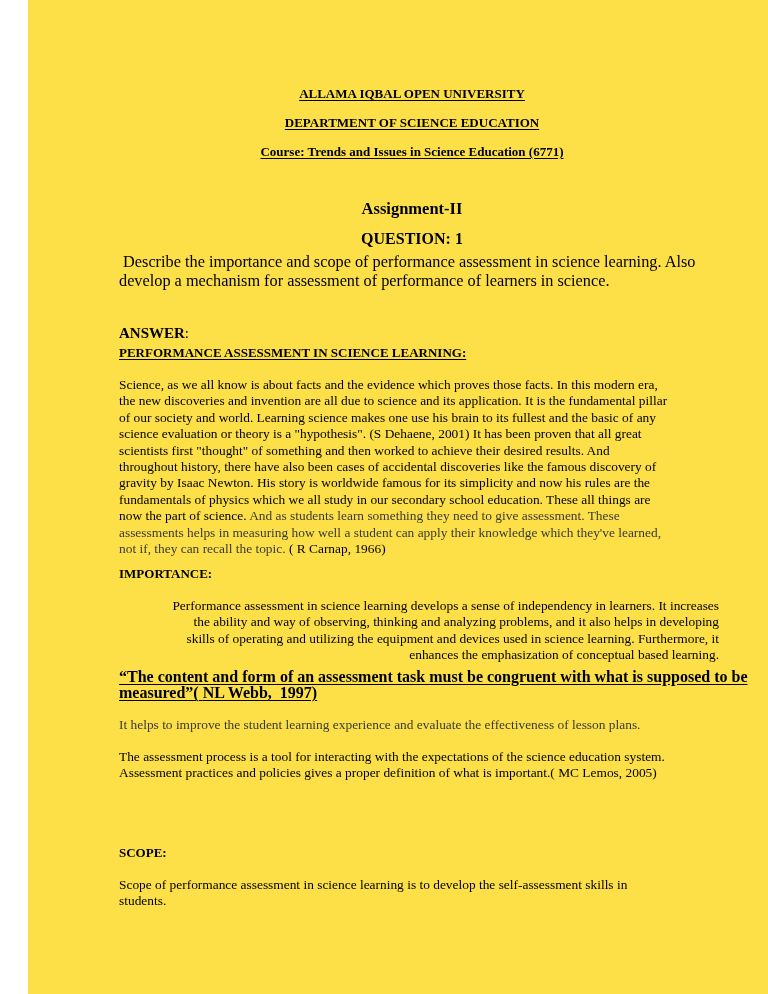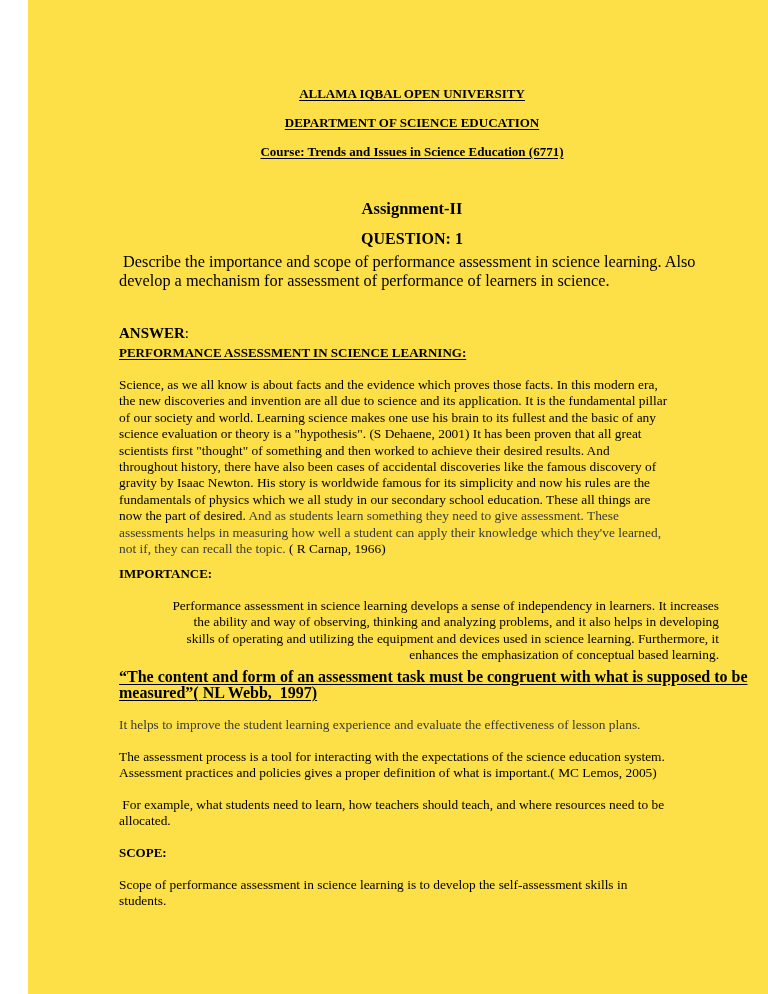--- a/index.html
+++ b/index.html
@@ -111,21 +111,21 @@
 
   <div class="abs body-text" style="top:377px;">
     <span class="line">Science, as we all know is about facts and the evidence which proves those facts. In this modern era,</span>
     <span class="line">the new discoveries and invention are all due to science and its application. It is the fundamental pillar</span>
     <span class="line">of our society and world. Learning science makes one use his brain to its fullest and the basic of any</span>
     <span class="line">science evaluation or theory is a "hypothesis". (S Dehaene, 2001) It has been proven that all great</span>
     <span class="line">scientists first "thought" of something and then worked to achieve their desired results. And</span>
     <span class="line">throughout history, there have also been cases of accidental discoveries like the famous discovery of</span>
     <span class="line">gravity by Isaac Newton. His story is worldwide famous for its simplicity and now his rules are the</span>
     <span class="line">fundamentals of physics which we all study in our secondary school education. These all things are</span>
-    <span class="line"><span style="white-space:pre;">now the part of desired. </span><span class="gray">And as students learn something they need to give assessment. These</span></span>
+    <span class="line"><span style="white-space:pre;">now the part of science. </span><span class="gray">And as students learn something they need to give assessment. These</span></span>
     <span class="line gray-text">assessments helps in measuring how well a student can apply their knowledge which they've learned,</span>
     <span class="line"><span class="gray">not if, they can recall the topic.</span><span style="white-space:pre;"> ( R Carnap, 1966)</span></span>
   </div>
 
   <div class="abs section-heading" style="top:566px;">IMPORTANCE:</div>
 
   <div class="abs body-text" style="top:598px;text-align:right;">
     <span class="line">Performance assessment in science learning develops a sense of independency in learners. It increases</span>
     <span class="line">the ability and way of observing, thinking and analyzing problems, and it also helps in developing</span>
     <span class="line">skills of operating and utilizing the equipment and devices used in science learning. Furthermore, it</span>
@@ -139,24 +139,20 @@
 
   <div class="abs body-text gray-text" style="top:717px;">
     <span class="line">It helps to improve the student learning experience and evaluate the effectiveness of lesson plans.</span>
   </div>
 
   <div class="abs body-text" style="top:749px;">
     <span class="line">The assessment process is a tool for interacting with the expectations of the science education system.</span>
     <span class="line">Assessment practices and policies gives a proper definition of what is important.( MC Lemos, 2005)</span>
   </div>
 
-  <div class="abs body-text" style="top:797px;">
-    <span class="line" style="white-space:pre;"> For example, what students need to learn, how teachers should teach, and where resources need to be</span>
-    <span class="line">allocated.</span>
-  </div>
 
   <div class="abs section-heading" style="top:845px;">SCOPE:</div>
 
   <div class="abs body-text" style="top:877px;">
     <span class="line">Scope of performance assessment in science learning is to develop the self-assessment skills in</span>
     <span class="line">students.</span>
   </div>
 
 </div>
 

